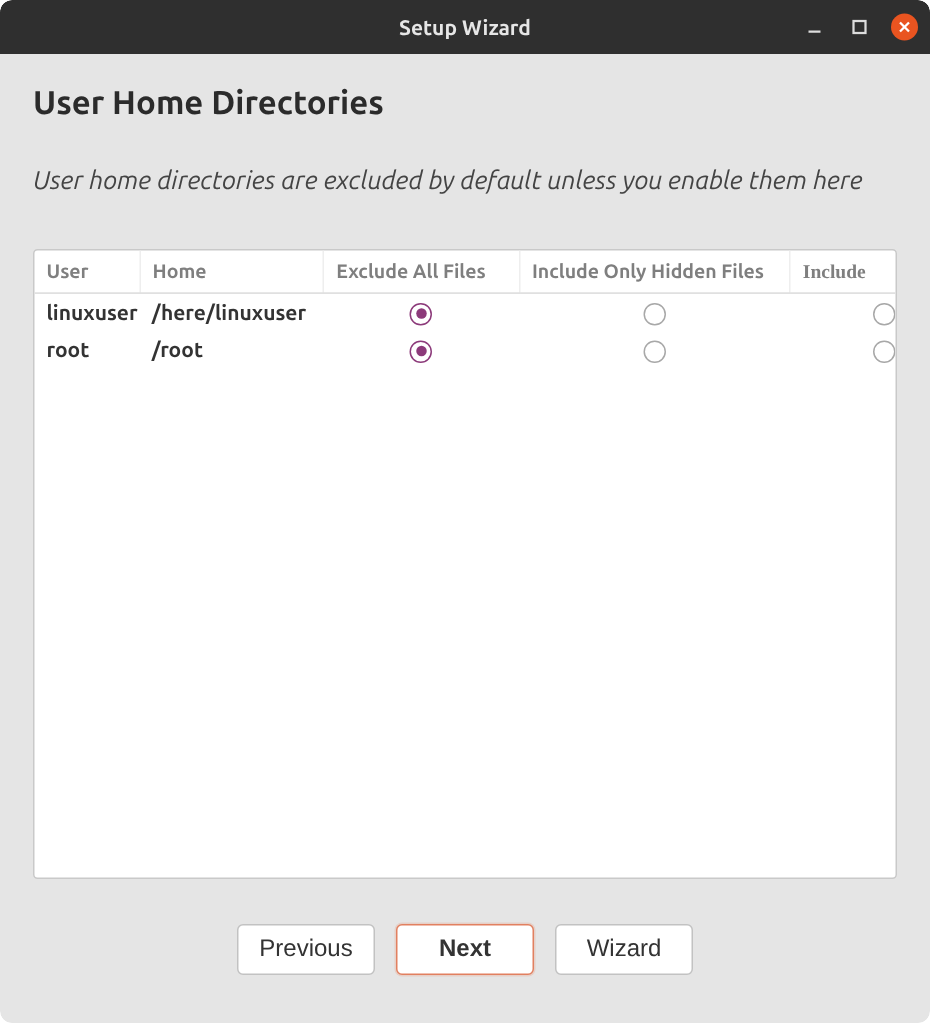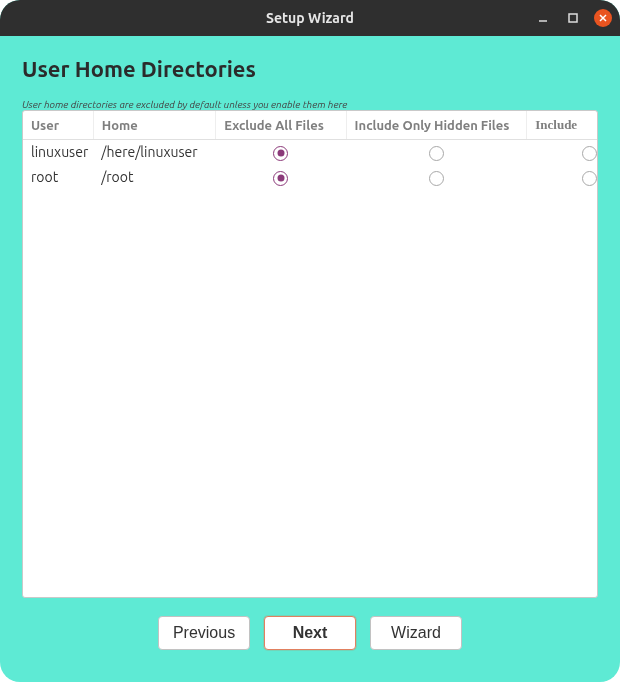--- a/index.html
+++ b/index.html
@@ -10,22 +10,22 @@
     width: 620px;
     height: 682px;
     overflow: hidden;
     border-radius: 8px;
   }
   .window {
     width: 620px;
     height: 682px;
     display: flex;
     flex-direction: column;
-    background: #5eead4;
-    border-radius: 20px;
+    background: #e5e5e5;
+    border-radius: 8px;
     overflow: hidden;
   }
   .titlebar {
     background: #2f2f2f;
     color: #e6e6e6;
     height: 36px;
     display: flex;
     align-items: center;
     justify-content: center;
     position: relative;
@@ -56,32 +56,33 @@
   .ctrl-min svg, .ctrl-max svg { stroke: #ddd; }
   .ctrl-close {
     background: #e95420;
     border-radius: 50%;
   }
   .content {
     flex: 1;
     padding: 20px 22px 10px 22px;
     display: flex;
     flex-direction: column;
+    gap: 12px;
   }
   .page-title {
     font-size: 22px;
     font-weight: 700;
     color: #2b2b2b;
     margin-bottom: 18px;
   }
   .subtitle {
     font-style: italic;
     color: #444;
-    font-size: 10px;
-    margin-bottom: 0;
+    font-size: 17px;
+    margin-bottom: 24px;
   }
   .table-wrap {
     flex: 1;
     border: 1px solid #c9c9c9;
     border-radius: 3px;
     overflow: hidden;
     background: #fff;
   }
   table {
     border-collapse: collapse;
@@ -99,20 +100,21 @@
     white-space: nowrap;
     overflow: hidden;
   }
   thead th:last-child { border-right: none; font-family: Liberation Serif, serif; }
   tbody td {
     padding: 4px 8px;
     color: #333;
     font-size: 14px;
     vertical-align: middle;
     height: 24px;
+    font-weight: bold;
   }
   .col-user    { width: 70px; }
   .col-home    { width: 122px; }
   .col-excl    { width: 130px; }
   .col-hidden  { width: 180px; }
   .col-incl    { width: 70px; overflow: hidden; }
   td.center { text-align: center; }
   .radio {
     display: inline-block;
     width: 15px;

